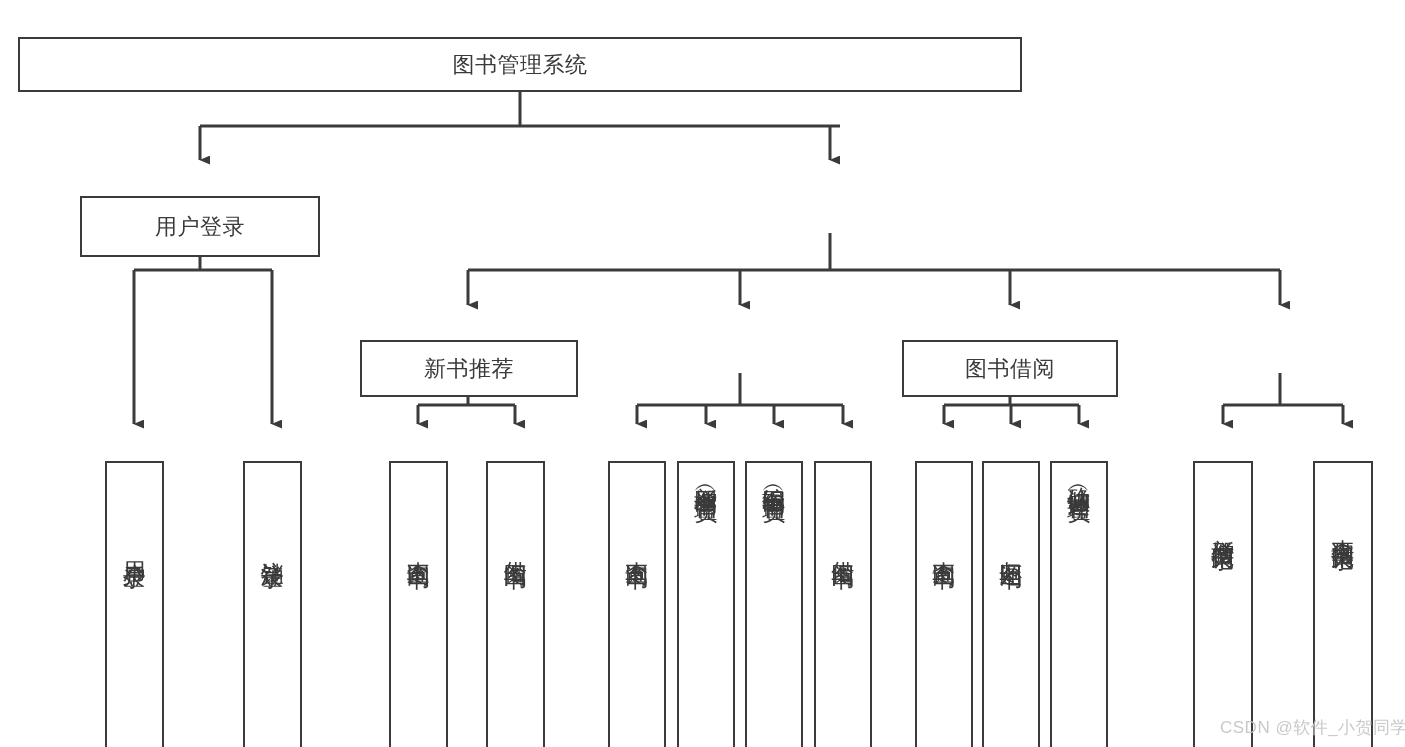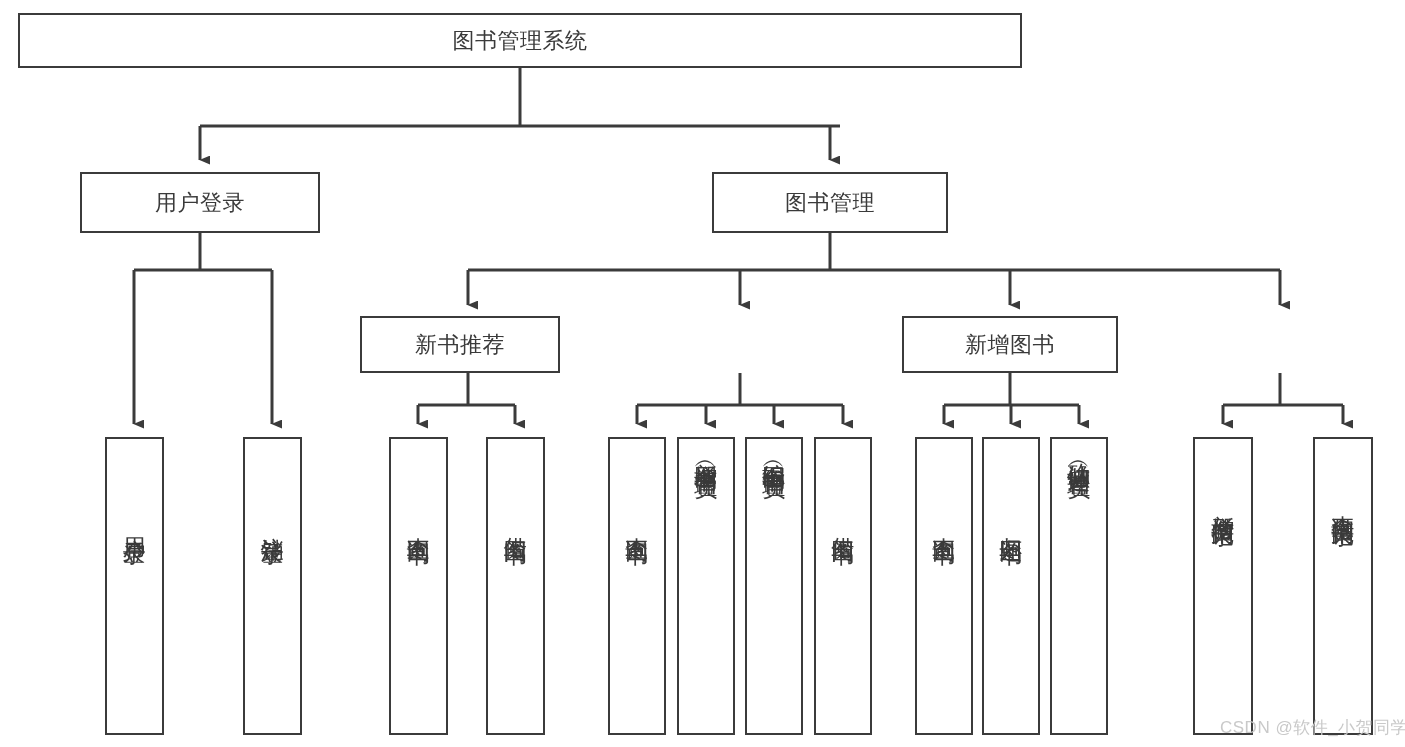--- a/index.html
+++ b/index.html
@@ -27,20 +27,21 @@
   }
   .node {
     position: absolute;
     box-sizing: border-box;
     background: #ffffff;
     border: 2px solid #3b3b3b;
     display: flex;
     align-items: center;
     justify-content: center;
     overflow: hidden;
+    margin-top: 24px;
   }
   .node .label {
     color: #3a3a3a;
     line-height: 1.06;
     text-align: center;
     white-space: pre;
   }
   .node.horizontal .label {
     font-size: 22px;
     letter-spacing: 0.5px;
@@ -127,29 +128,26 @@
     </g>
   </svg>
 
   <div class="node horizontal" style="left:18px; top:13px; width:1004px; height:55px;">
     <span class="label">图书管理系统</span>
   </div>
 
   <div class="node horizontal" style="left:80px; top:172px; width:240px; height:61px;">
     <span class="label">用户登录</span>
   </div>
-  <div class="node horizontal" style="left:712px; top:172px; width:236px; height:61px;">
-    <span class="label">图书管理</span>
-  </div>
 
-  <div class="node horizontal" style="left:360px; top:316px; width:200px; height:57px;">
+  <div class="node horizontal" style="left:360px; top:316px; width:218px; height:57px;">
     <span class="label">新书推荐</span>
   </div>
   <div class="node horizontal" style="left:902px; top:316px; width:216px; height:57px;">
-    <span class="label">新增图书</span>
+    <span class="label">图书借阅</span>
   </div>
 
   <div class="node vertical mid" style="left:105px; top:437px; width:59px; height:298px;">
     <span class="label">用户登录</span>
   </div>
   <div class="node vertical mid" style="left:243px; top:437px; width:59px; height:298px;">
     <span class="label">注销登录</span>
   </div>
 
   <div class="node vertical mid" style="left:389px; top:437px; width:59px; height:298px;">

